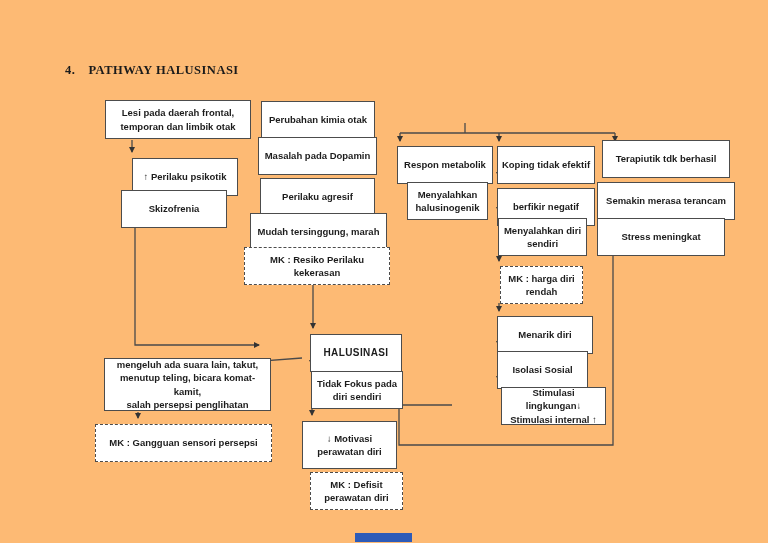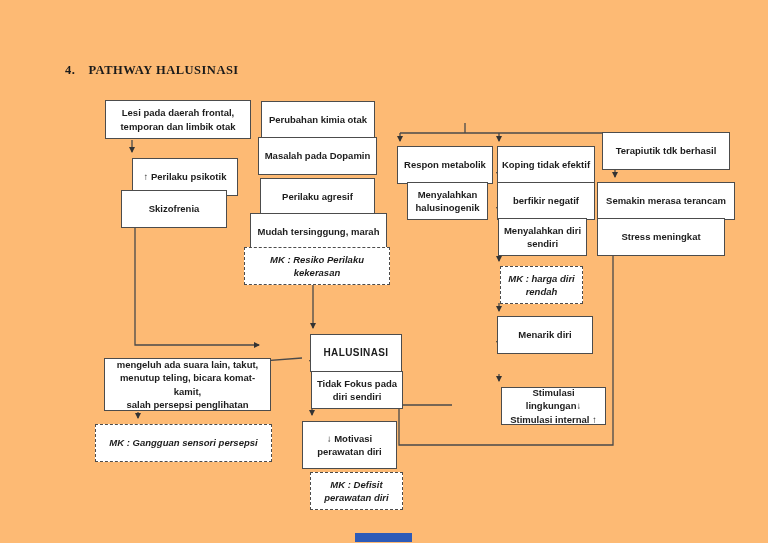--- a/index.html
+++ b/index.html
@@ -5,21 +5,21 @@
   html,body{margin:0;padding:0;background:#fff;}
   .page{position:relative;width:768px;height:543px;background:#fdba74;overflow:hidden;
         font-family:"Liberation Sans",sans-serif;}
   .title{position:absolute;left:65px;top:63px;font-family:"Liberation Serif",serif;
          font-weight:bold;font-size:12.5px;color:#1b1b1b;letter-spacing:.5px;}
   .title .num{display:inline-block;margin-right:13px;}
   .node{position:absolute;box-sizing:border-box;border:1.5px solid #4c4c4c;background:#fff;
         display:flex;align-items:center;justify-content:center;text-align:center;
         white-space:pre-line;font-weight:bold;font-size:9.5px;line-height:13.5px;
         color:#1c1c1c;padding:18px 2px;margin-left:45px;}
-  .node.dashed{border-style:dashed;font-style:italic;}
+  .node.dashed{border-style:dashed;}
   .node.main{font-size:10px;letter-spacing:.4px;}
   svg.connectors{position:absolute;left:0;top:0;pointer-events:none;}
   .footer-bar{position:absolute;left:355px;top:533px;width:57px;height:9px;}
 </style>
 </head>
 <body>
 
 <div class="page">
 
   <div class="title">
@@ -75,31 +75,32 @@
   <div class="node" style="left:76px;top:190px;width:106px;height:23px">Skizofrenia</div>
 
   <div class="node" style="left:216px;top:101px;width:114px;height:23px">Perubahan kimia otak</div>
   <div class="node" style="left:213px;top:137px;width:119px;height:23px">Masalah pada Dopamin</div>
   <div class="node" style="left:215px;top:178px;width:115px;height:23px">Perilaku agresif</div>
   <div class="node" style="left:205px;top:213px;width:137px;height:23px">Mudah tersinggung, marah</div>
   <div class="node dashed" style="left:199px;top:247px;width:146px;height:23px">MK : Resiko Perilaku kekerasan</div>
 
   <div class="node" style="left:352px;top:146px;width:96px;height:22px">Respon metabolik</div>
   <div class="node" style="left:452px;top:146px;width:98px;height:32px">Koping tidak efektif</div>
-  <div class="node" style="left:557px;top:132px;width:128px;height:22px">Terapiutik tdk berhasil</div>
+  <div class="node" style="left:557px;top:140px;width:128px;height:22px">Terapiutik tdk berhasil</div>
   <div class="node" style="left:362px;top:182px;width:81px;height:31px">Menyalahkan
 halusinogenik</div>
-  <div class="node" style="left:452px;top:182px;width:98px;height:21px">berfikir negatif</div>
+  <div class="node" style="left:452px;top:188px;width:98px;height:21px">berfikir negatif</div>
   <div class="node" style="left:453px;top:218px;width:89px;height:37px">Menyalahkan diri
 sendiri</div>
   <div class="node" style="left:552px;top:182px;width:138px;height:21px">Semakin merasa terancam</div>
   <div class="node" style="left:552px;top:218px;width:128px;height:23px">Stress meningkat</div>
   <div class="node dashed" style="left:455px;top:266px;width:83px;height:36px">MK : harga diri
 rendah</div>
   <div class="node" style="left:452px;top:316px;width:96px;height:22px">Menarik diri</div>
+  <div class="node" style="left:452px;top:351px;width:91px;height:22px">Isolasi Sosial</div>
   <div class="node" style="left:456px;top:387px;width:105px;height:34px">Stimulasi lingkungan↓
 Stimulasi internal ↑</div>
 
   <div class="node main" style="left:265px;top:334px;width:92px;height:23px">HALUSINASI</div>
   <div class="node" style="left:266px;top:371px;width:92px;height:34px">Tidak Fokus pada
 diri sendiri</div>
   <div class="node" style="left:257px;top:421px;width:95px;height:48px">↓ Motivasi
 perawatan diri</div>
   <div class="node dashed" style="left:265px;top:472px;width:93px;height:36px">MK : Defisit
 perawatan diri</div>

